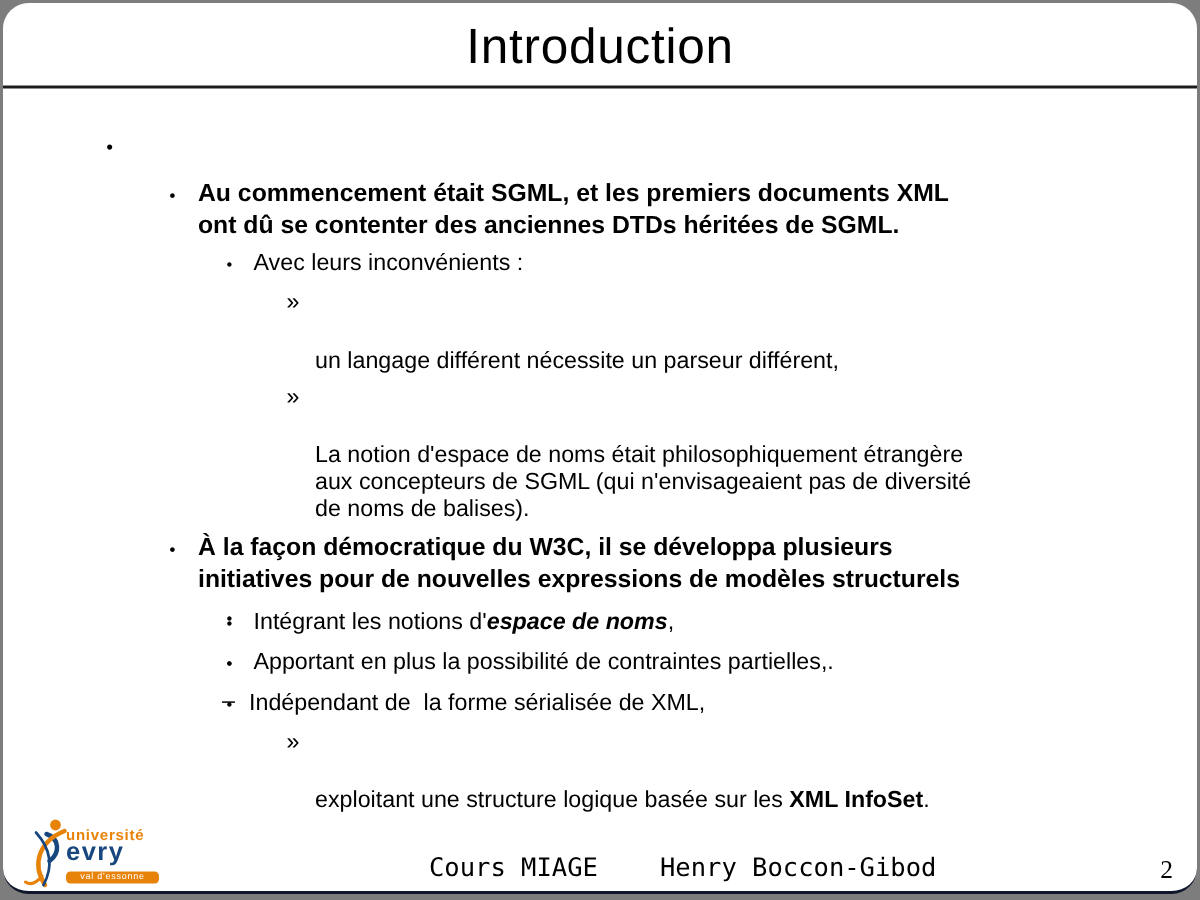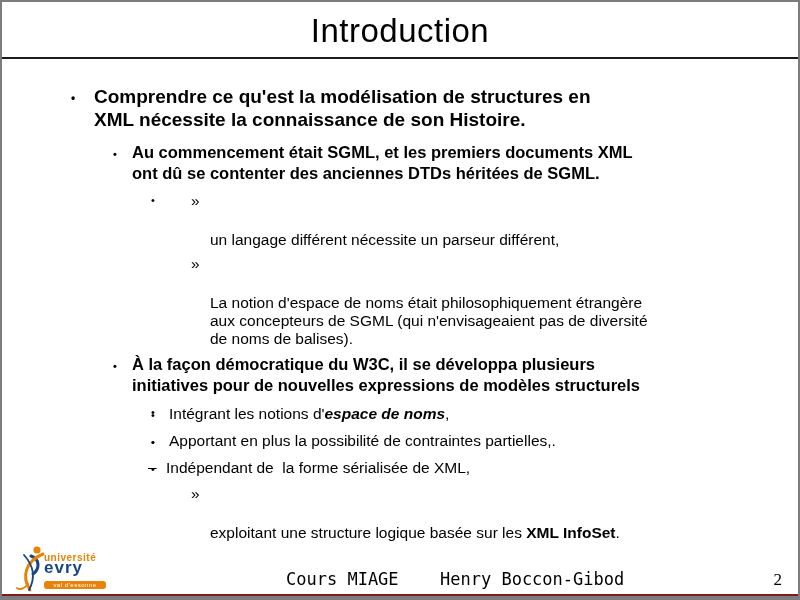--- a/index.html
+++ b/index.html
@@ -9,21 +9,22 @@
     position: relative;
     overflow: hidden;
     font-family: "Liberation Sans", sans-serif;
     color: #000;
   }
   .slide {
     position: absolute;
     left: 2px; top: 2px; right: 2px;
     height: 592px;
     background: #ffffff;
-    border-bottom: 2px solid #7f1d1d;
+    border-bottom: 2px solid #0f172a;
+    border-radius: 17px;
   }
   .title-area {
     height: 55px;
     border-bottom: 2px solid #1c1c1c;
     display: flex;
     align-items: center;
     justify-content: center;
   }
   .title-area .title {
     font-size: 33px;
@@ -93,23 +94,23 @@
 </head>
 <body>
 
 <div class="slide">
 
   <div class="title-area">
     <div class="title">Introduction</div>
   </div>
 
   <div class="content">
-      <div class="row l1"><span class="marker">•</span><span class="txt"><span>Comprendre ce qu'est la modélisation de structures en</span><br><span>XML nécessite la connaissance de son Histoire.</span></span></div>
+      <div class="row l1"><span class="marker">•</span><span class="txt"><br></span></div>
       <div class="row l2"><span class="marker">•</span><span class="txt"><span>Au commencement était SGML, et les premiers documents XML</span><br><span>ont dû se contenter des anciennes DTDs héritées de SGML.</span></span></div>
-      <div class="row l3"><span class="marker">•</span></div>
+      <div class="row l3"><span class="marker">•</span><span class="txt"><span>Avec leurs inconvénients :</span></span></div>
       <div class="row l4"><span class="marker">»</span><span class="txt"><span>un langage différent nécessite un parseur différent,</span></span></div>
       <div class="row l4"><span class="marker">»</span><span class="txt"><span>La notion d'espace de noms était philosophiquement étrangère</span><br><span>aux concepteurs de SGML (qui n'envisageaient pas de diversité</span><br><span>de noms de balises).</span></span></div>
       <div class="row l2"><span class="marker">•</span><span class="txt"><span>À la façon démocratique du W3C, il se développa plusieurs</span><br><span>initiatives pour de nouvelles expressions de modèles structurels</span></span></div>
       <div class="row l3"><span class="marker">•</span></div>
       <div class="row l3"><span class="marker">•</span><span class="txt"><span>Intégrant les notions d'</span><span class="bolditalic">espace de noms</span><span>,</span></span></div>
       <div class="row l3"><span class="marker">•</span></div>
       <div class="row l3"><span class="marker">•</span><span class="txt"><span>Apportant en plus la possibilité de contraintes partielles,.</span></span></div>
       <div class="row l3"><span class="marker">•</span></div>
       <div class="row ldash"><span class="marker">–</span><span class="txt"><span>Indépendant de  la forme sérialisée de XML,</span></span></div>
       <div class="row l4"><span class="marker">»</span><span class="txt"><span>exploitant une structure logique basée sur les </span><span class="bold">XML InfoSet</span><span>.</span></span></div>

